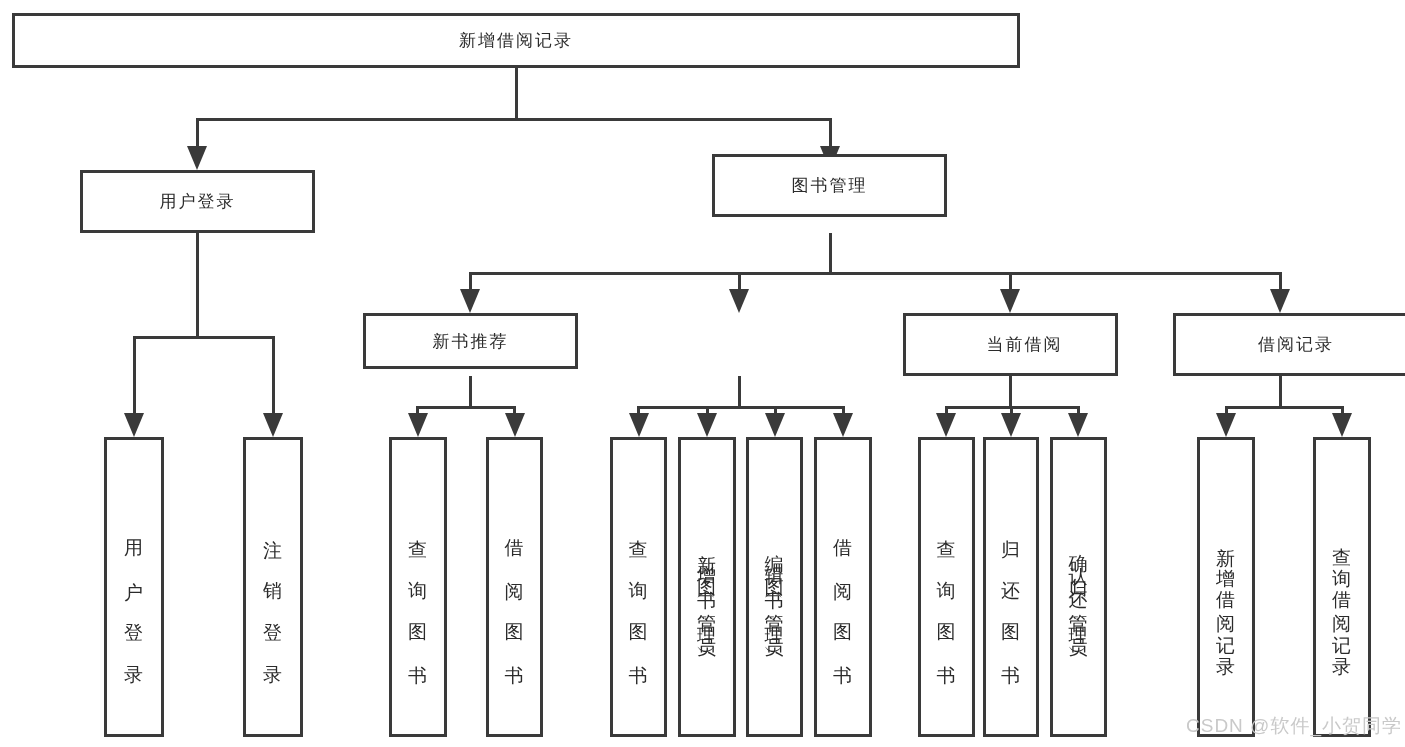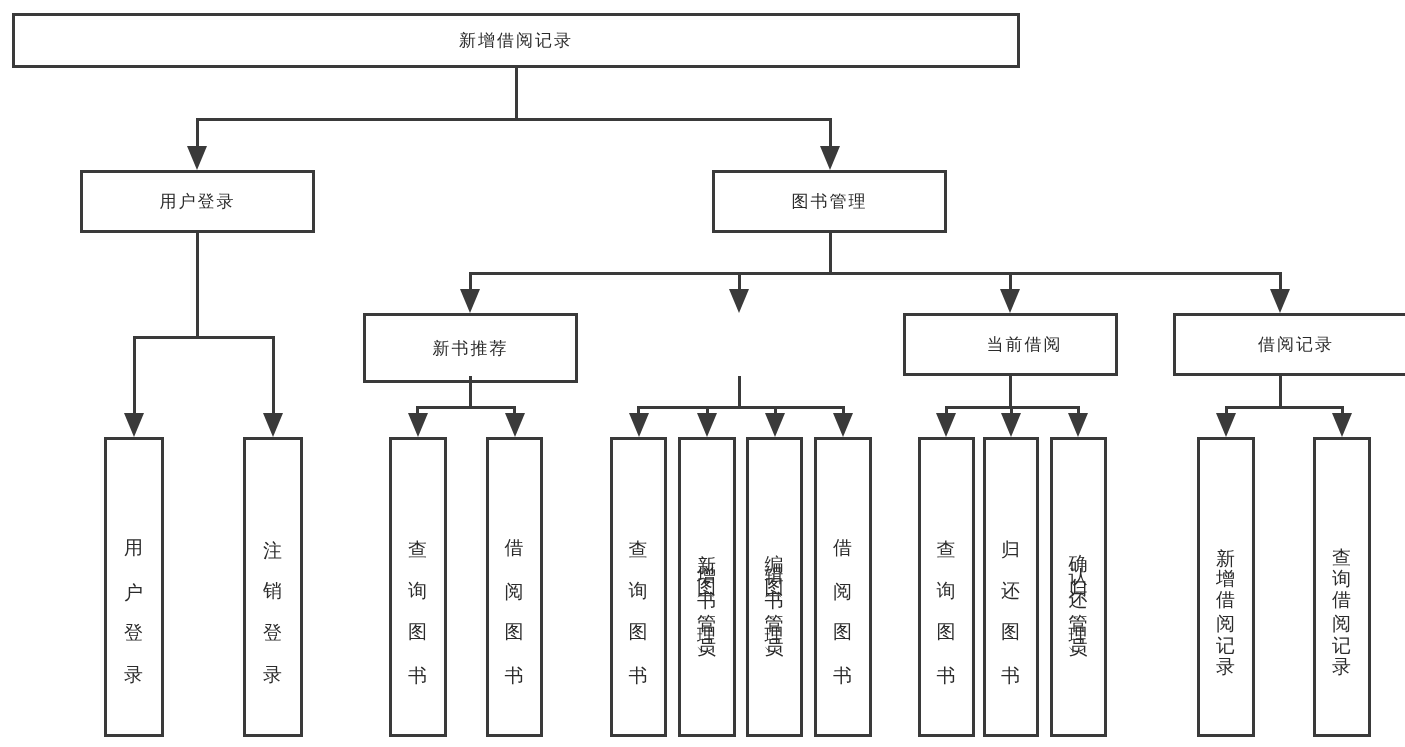--- a/index.html
+++ b/index.html
@@ -44,21 +44,21 @@
   <div class="line vline" style="left:515px;top:68px;height:50px;"></div>
   <div class="line hline" style="left:196px;top:118px;width:636px;"></div>
   <div class="line vline" style="left:196px;top:118px;height:30px;"></div>
   <div class="ahead" style="left:187px;top:146px;"></div>
   <div class="line vline" style="left:829px;top:118px;height:30px;"></div>
   <div class="ahead" style="left:820px;top:146px;"></div>
 
   <div class="box" style="left:80px;top:170px;width:235px;height:63px;">
     <span class="hlabel">用户登录</span>
   </div>
-  <div class="box" style="left:712px;top:170px;width:235px;height:63px;align-items:center;">
+  <div class="box" style="left:712px;top:154px;width:235px;height:63px;align-items:center;">
     <span class="hlabel">图书管理</span>
   </div>
 
   <div class="line vline" style="left:196px;top:233px;height:103px;"></div>
   <div class="line hline" style="left:133px;top:336px;width:141px;"></div>
   <div class="line vline" style="left:133px;top:336px;height:77px;"></div>
   <div class="ahead" style="left:124px;top:413px;"></div>
   <div class="line vline" style="left:272px;top:336px;height:77px;"></div>
   <div class="ahead" style="left:263px;top:413px;"></div>
 
@@ -66,21 +66,21 @@
   <div class="line hline" style="left:469px;top:272px;width:813px;"></div>
   <div class="line vline" style="left:469px;top:272px;height:17px;"></div>
   <div class="ahead" style="left:460px;top:289px;"></div>
   <div class="line vline" style="left:738px;top:272px;height:17px;"></div>
   <div class="ahead" style="left:729px;top:289px;"></div>
   <div class="line vline" style="left:1009px;top:272px;height:17px;"></div>
   <div class="ahead" style="left:1000px;top:289px;"></div>
   <div class="line vline" style="left:1279px;top:272px;height:17px;"></div>
   <div class="ahead" style="left:1270px;top:289px;"></div>
 
-  <div class="box" style="left:363px;top:313px;width:215px;height:70px;">
+  <div class="box" style="left:363px;top:313px;width:215px;height:56px;">
     <span class="hlabel">新书推荐</span>
   </div>
   <div class="box" style="left:903px;top:313px;width:215px;height:63px;padding-left:28px;">
     <span class="hlabel">当前借阅</span>
   </div>
   <div class="box" style="left:1173px;top:313px;width:246px;height:63px;">
     <span class="hlabel">借阅记录</span>
   </div>
 
   <div class="line vline" style="left:469px;top:376px;height:30px;"></div>
@@ -154,14 +154,15 @@
     <span class="vlabel gap-sm">确认归还（管理员）</span>
   </div>
 
   <div class="box" style="left:1197px;top:437px;width:58px;height:300px;">
     <span class="vlabel gap-md">新增借阅记录</span>
   </div>
   <div class="box" style="left:1313px;top:437px;width:58px;height:300px;">
     <span class="vlabel gap-md">查询借阅记录</span>
   </div>
 
+  <div class="watermark">CSDN @软件_小贺同学</div>
 
 </div>
 
 </body></html>

